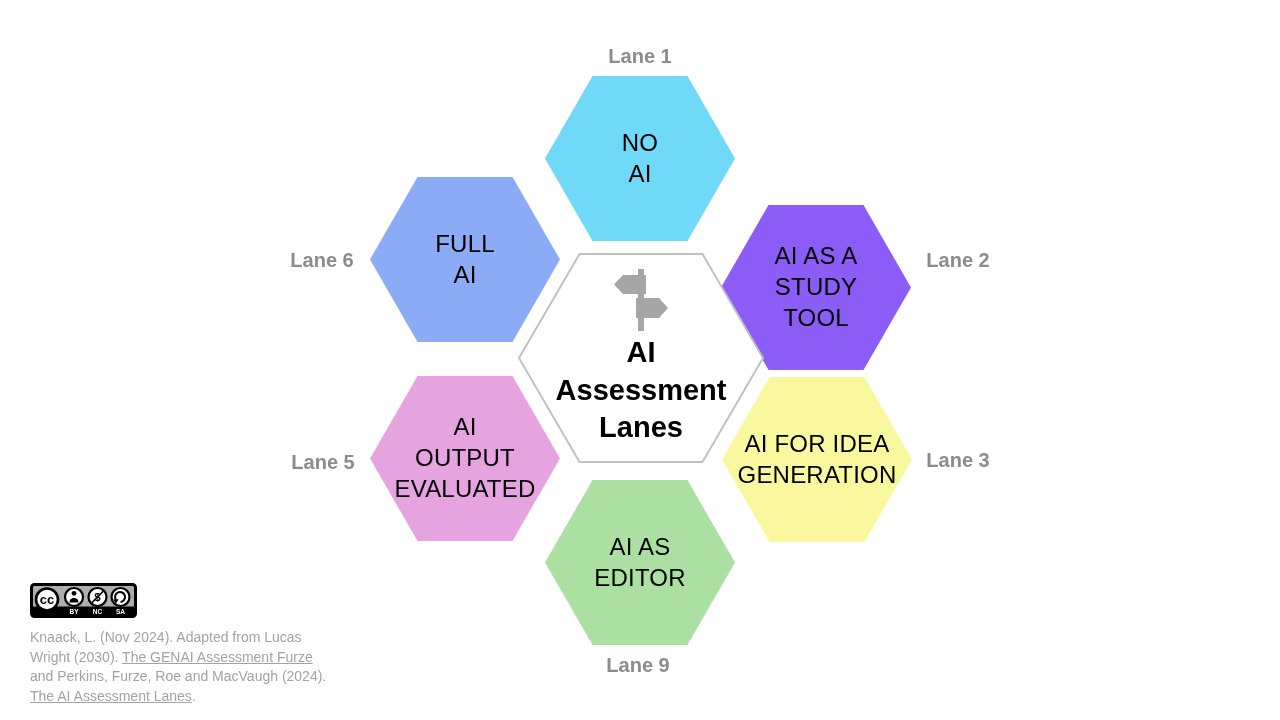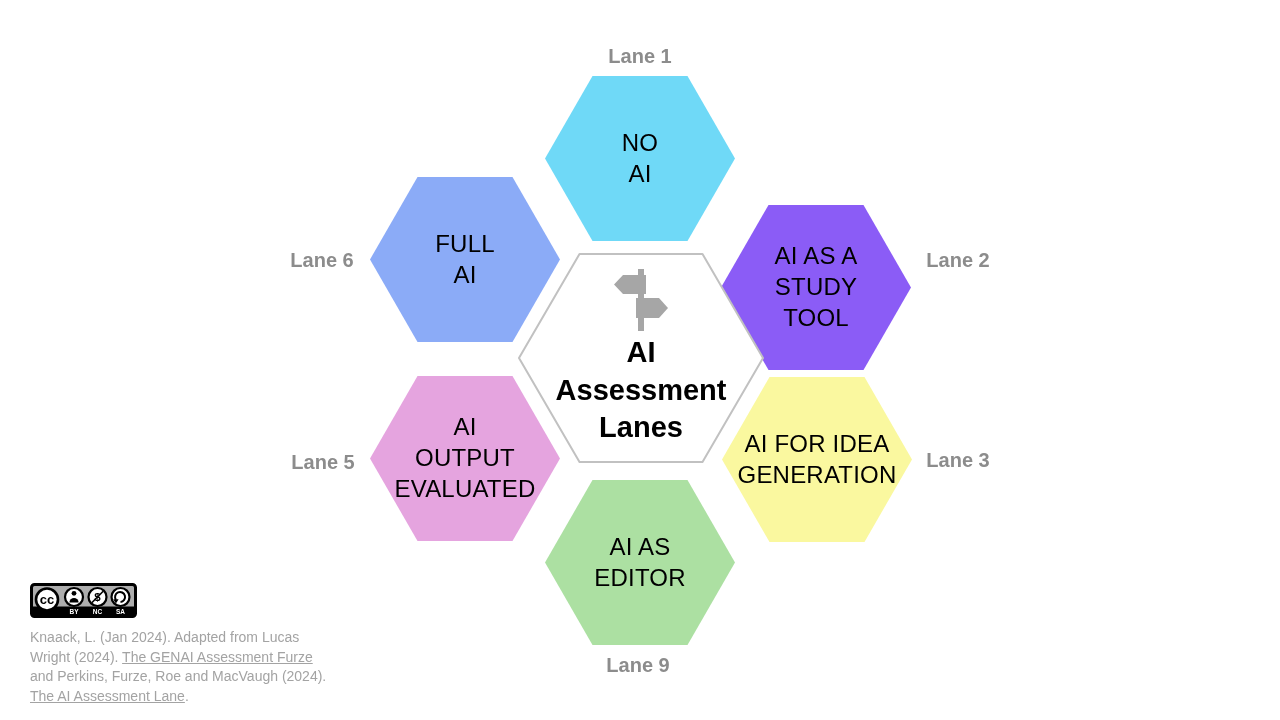--- a/index.html
+++ b/index.html
@@ -165,26 +165,26 @@
       <path d="M 85.9,16.8 A 5,5 0 1 1 90.5,19" fill="none" stroke="#000000" stroke-width="2"></path>
       <polygon points="83.2,16.2 88.6,16.2 85.9,20.6" fill="#000000"></polygon>
     </g>
     <text x="44" y="31" font-size="6.5" font-weight="bold" text-anchor="middle" font-family="Liberation Sans, sans-serif" fill="#ffffff">BY</text>
     <text x="67.5" y="31" font-size="6.5" font-weight="bold" text-anchor="middle" font-family="Liberation Sans, sans-serif" fill="#ffffff">NC</text>
     <text x="90.5" y="31" font-size="6.5" font-weight="bold" text-anchor="middle" font-family="Liberation Sans, sans-serif" fill="#ffffff">SA</text>
   </svg>
 
   <div class="citation">
     <div class="cit-line">
-      <span>Knaack, L. (Jan 2024). Adapted from Lucas</span>
+      <span>Knaack, L. (Nov 2024). Adapted from Lucas</span>
     </div>
     <div class="cit-line">
-      <span>Wright (2024). </span><span class="cit-link">The GENAI Assessment Furze</span>
+      <span>Wright (2030). </span><span class="cit-link">The GENAI Assessment Furze</span>
     </div>
     <div class="cit-line">
       <span>and Perkins, Furze, Roe and MacVaugh (2024).</span>
     </div>
     <div class="cit-line">
-      <span class="cit-link">The AI Assessment Lane</span><span>.</span>
+      <span class="cit-link">The AI Assessment Lanes</span><span>.</span>
     </div>
   </div>
 
 </div>
 
 </body></html>

